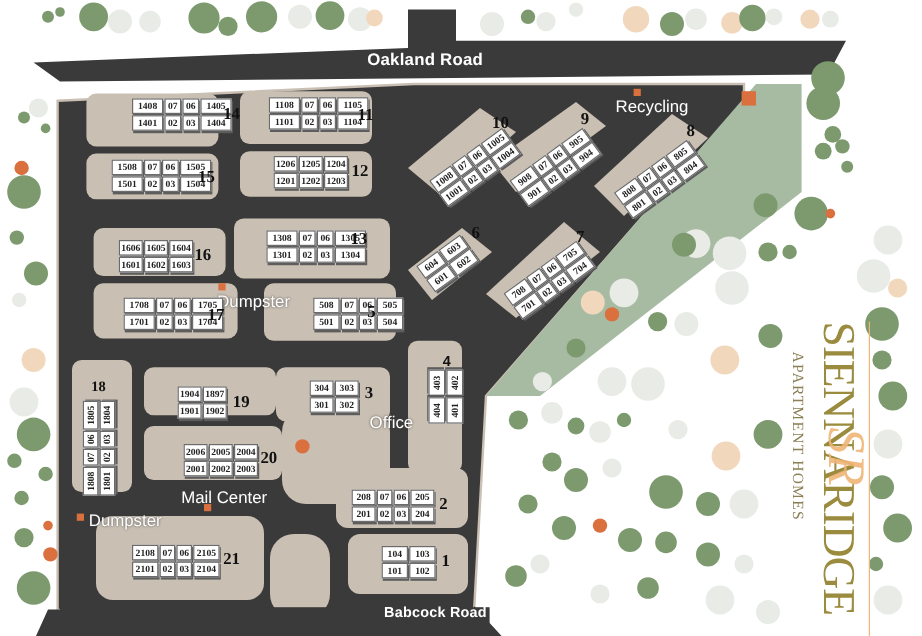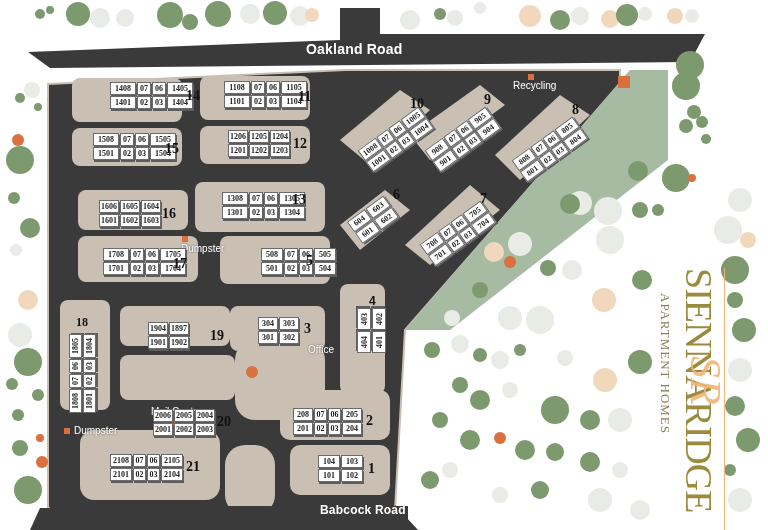--- a/index.html
+++ b/index.html
@@ -1,19 +1,19 @@
 <!DOCTYPE html>
 <html><head>
 <meta charset="utf-8">
 <style>
   html,body{margin:0;padding:0;background:#ffffff;}
   body{width:768px;height:530px;position:relative;overflow:hidden;font-family:"Liberation Sans",sans-serif;}
   #map{position:absolute;left:0;top:0;width:616px;height:530px;}
   .road-label{position:absolute;color:#ffffff;font-family:"Liberation Sans",sans-serif;font-weight:bold;font-size:14px;letter-spacing:0.2px;}
-  .amenity-label{position:absolute;color:#ffffff;font-family:"Liberation Sans",sans-serif;font-size:10px;text-shadow:0 0 2px #444;}
+  .amenity-label{position:absolute;color:#ffffff;font-family:"Liberation Sans",sans-serif;font-size:14px;text-shadow:0 0 2px #444;}
   .bldg{position:absolute;transform-origin:center center;}
   .units{position:absolute;display:grid;gap:1px;}
   .unit{background:#ffffff;border:1px solid #6b6b6b;box-shadow:1px 2px 0 #5d5d5d;font-family:"Liberation Serif",serif;font-weight:bold;font-size:8px;color:#222;display:flex;align-items:center;justify-content:center;height:13px;box-sizing:border-box;}
   .bnum{position:absolute;font-family:"Liberation Serif",serif;font-weight:bold;font-size:14px;color:#111;}
   .logo{position:absolute;}
 </style>
 </head>
 <body>
 
 <div id="map">
@@ -381,21 +381,21 @@
   </div>
   <div class="bnum" style="left:76px;top:315px;font-size:12px;">18</div>
 
   <div class="bldg" style="left:148px;top:322px;width:70px;height:34px;">
     <div class="units" style="left:0;top:0;grid-template-columns:20px 20px;">
       <div class="unit">1904</div>
       <div class="unit">1897</div>
       <div class="unit">1901</div>
       <div class="unit">1902</div>
     </div>
-    <div class="bnum" style="left:46px;top:6px;margin-left:16px;">19</div>
+    <div class="bnum" style="left:46px;top:6px;">19</div>
   </div>
 
   <div class="bldg" style="left:258px;top:317px;width:70px;height:34px;">
     <div class="units" style="left:0;top:0;grid-template-columns:20px 20px;">
       <div class="unit">304</div>
       <div class="unit">303</div>
       <div class="unit">301</div>
       <div class="unit">302</div>
     </div>
     <div class="bnum" style="left:46px;top:4px;">3</div>
@@ -404,21 +404,21 @@
   <div class="bldg" style="left:355px;top:302px;width:36px;height:60px;">
     <div class="bnum" style="left:14px;top:-8px;font-family:'Liberation Sans',sans-serif;font-size:12px;">4</div>
     <div class="units" style="left:2px;top:6px;grid-template-columns:14px 14px;">
       <div class="unit" style="height:22px;writing-mode:vertical-rl;transform:rotate(180deg);">403</div>
       <div class="unit" style="height:22px;writing-mode:vertical-rl;transform:rotate(180deg);">402</div>
       <div class="unit" style="height:22px;writing-mode:vertical-rl;transform:rotate(180deg);">404</div>
       <div class="unit" style="height:22px;writing-mode:vertical-rl;transform:rotate(180deg);">401</div>
     </div>
   </div>
 
-  <div class="bldg" style="left:153px;top:370px;width:90px;height:34px;margin-top:39px;">
+  <div class="bldg" style="left:153px;top:370px;width:90px;height:34px;">
     <div class="units" style="left:0;top:0;grid-template-columns:20px 20px 20px;">
       <div class="unit">2006</div>
       <div class="unit">2005</div>
       <div class="unit">2004</div>
       <div class="unit">2001</div>
       <div class="unit">2002</div>
       <div class="unit">2003</div>
     </div>
     <div class="bnum" style="left:64px;top:5px;">20</div>
   </div>

